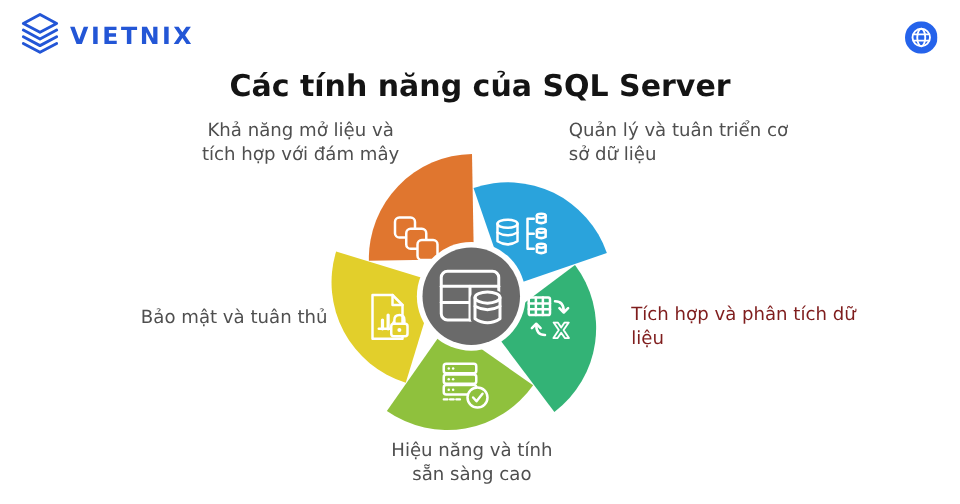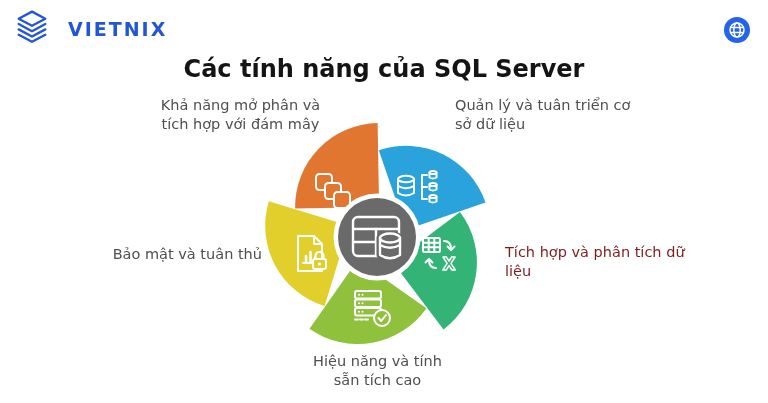--- a/index.html
+++ b/index.html
@@ -1,21 +1,21 @@
 <!DOCTYPE html>
 <html><head>
 <meta charset="utf-8">
 <style>
   html,body{margin:0;padding:0;background:#fff;}
   .canvas{
     position:relative;width:768px;height:403px;background:#ffffff;overflow:hidden;
     font-family:"DejaVu Sans","Liberation Sans",sans-serif;
   }
   
-  .logo{position:absolute;left:16px;top:9px;display:flex;align-items:center;gap:20px;cursor:pointer;}
+  .logo{position:absolute;left:16px;top:9px;display:flex;align-items:center;gap:8px;cursor:pointer;}
   .logo-text{font-size:19px;font-weight:bold;letter-spacing:2px;}
   .site{position:absolute;right:18px;top:17px;display:flex;align-items:center;gap:9px;cursor:pointer;}
   .site-text{font-size:17px;font-weight:500;}
   
   .title{position:absolute;left:0;top:55px;width:768px;text-align:center;
          font-size:24px;font-weight:bold;color:#141414;}
   
   .wheel{position:absolute;left:237px;top:97px;width:280px;height:280px;}
   .lbl{position:absolute;font-size:14.5px;line-height:1.32;}
   .lbl-topleft {left:153px;top:96px;width:175px;text-align:center;}
@@ -136,19 +136,19 @@
       <g transform="translate(13,9)">
         <path d="M-10,-8 V9 Q0,16 10,9 V-8" fill="#6a6a6a" stroke="#6a6a6a" stroke-width="7"></path>
         <ellipse cx="0" cy="-8" rx="10" ry="4.5" fill="#6a6a6a" stroke="#6a6a6a" stroke-width="5"></ellipse>
         <ellipse cx="0" cy="-8" rx="10" ry="4.5"></ellipse>
         <path d="M-10,-8 V9 Q0,15.5 10,9 V-8"></path>
         <path d="M-10,-1 Q0,4.5 10,-1"></path>
       </g>
     </g>
   </svg>
 
-  <div class="lbl lbl-topleft" style="color: rgb(79, 79, 79);">Khả năng mở phân và tích hợp với đám mây</div>
+  <div class="lbl lbl-topleft" style="color: rgb(79, 79, 79);">Khả năng mở liệu và tích hợp với đám mây</div>
   <div class="lbl lbl-topright" style="color: rgb(79, 79, 79);">Quản lý và tuân triển cơ sở dữ liệu</div>
   <div class="lbl lbl-right" style="color: #7f1d1d;">Tích hợp và phân tích dữ liệu</div>
-  <div class="lbl lbl-bottom" style="color: rgb(79, 79, 79);">Hiệu năng và tính sẵn tích cao</div>
+  <div class="lbl lbl-bottom" style="color: rgb(79, 79, 79);">Hiệu năng và tính sẵn sàng cao</div>
   <div class="lbl lbl-left" style="color: rgb(79, 79, 79);">Bảo mật và tuân thủ</div>
 
 </div>
 
 </body></html>

